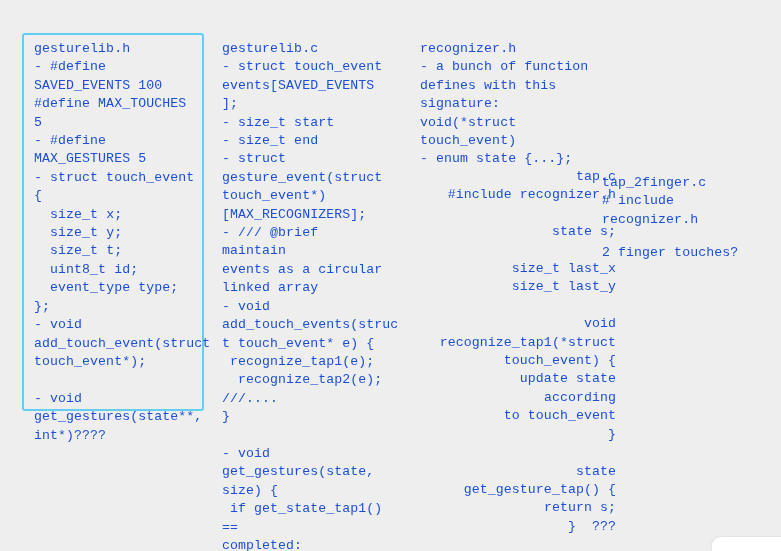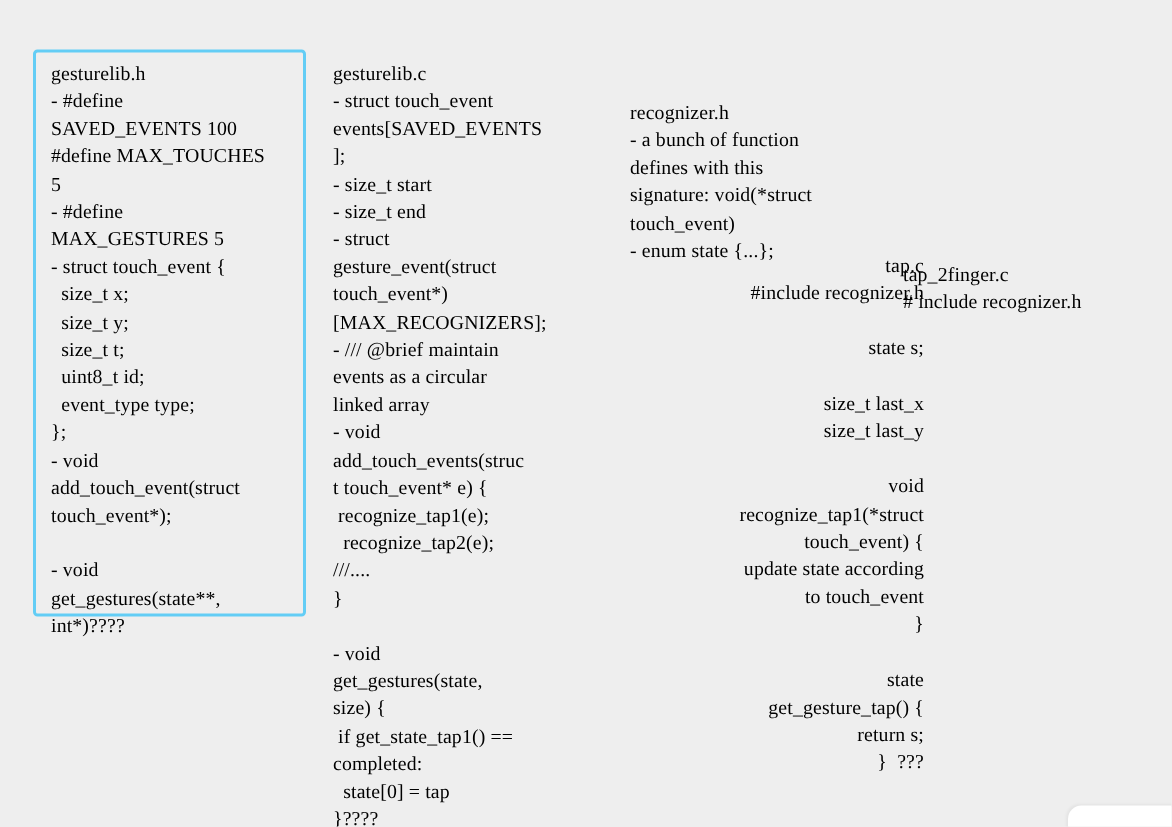--- a/index.html
+++ b/index.html
@@ -18,22 +18,22 @@
   #canvas {
     position: absolute;
     inset: 0;
     width: 781px;
     height: 551px;
   }
 
   
   .note {
     position: absolute;
-    color: #000000;
-    font-family: Liberation Serif, serif;
+    color: #1d4ed8;
+    font-family: Liberation Mono, monospace;
     font-size: 13.2px;
     line-height: 18.4px;
     letter-spacing: .1px;
     white-space: pre-wrap;
     word-break: normal;
     font-weight: 400;
     -webkit-font-smoothing: antialiased;
   }
 
   
@@ -45,21 +45,21 @@
     height: 378px;
     border: 2px solid #63cdf5;
     border-radius: 3px;
     background: transparent;
     box-sizing: border-box;
   }
 
   
   #col-gesturelib-h  { left: 34px;  top: 40px;  width: 162px; }
   #col-gesturelib-c  { left: 222px; top: 40px;  width: 168px; }
-  #col-recognizer-h  { left: 420px; top: 40px;  width: 176px; margin-top: 26px; }
+  #col-recognizer-h  { left: 420px; top: 40px;  width: 176px; }
   #col-tap-c         { left: 436px; top: 168px; width: 180px; text-align: right; }
   #col-tap2finger-c  { left: 602px; top: 174px; width: 172px; }
   #col-two-finger-q  { left: 602px; top: 244px; width: 172px; }
 
   
   #bottom-right-panel {
     position: absolute;
     left: 712px;
     top: 537px;
     width: 90px;
@@ -150,16 +150,17 @@
 }
 
 state
 get_gesture_tap() {
   return s;
 }  ???</div>
 
   <div class="note" id="col-tap2finger-c">tap_2finger.c
 # include recognizer.h</div>
 
+  <div class="note" id="col-two-finger-q">2 finger touches?</div>
 
   <div id="bottom-right-panel"></div>
 
 </div>
 
 </body></html>

